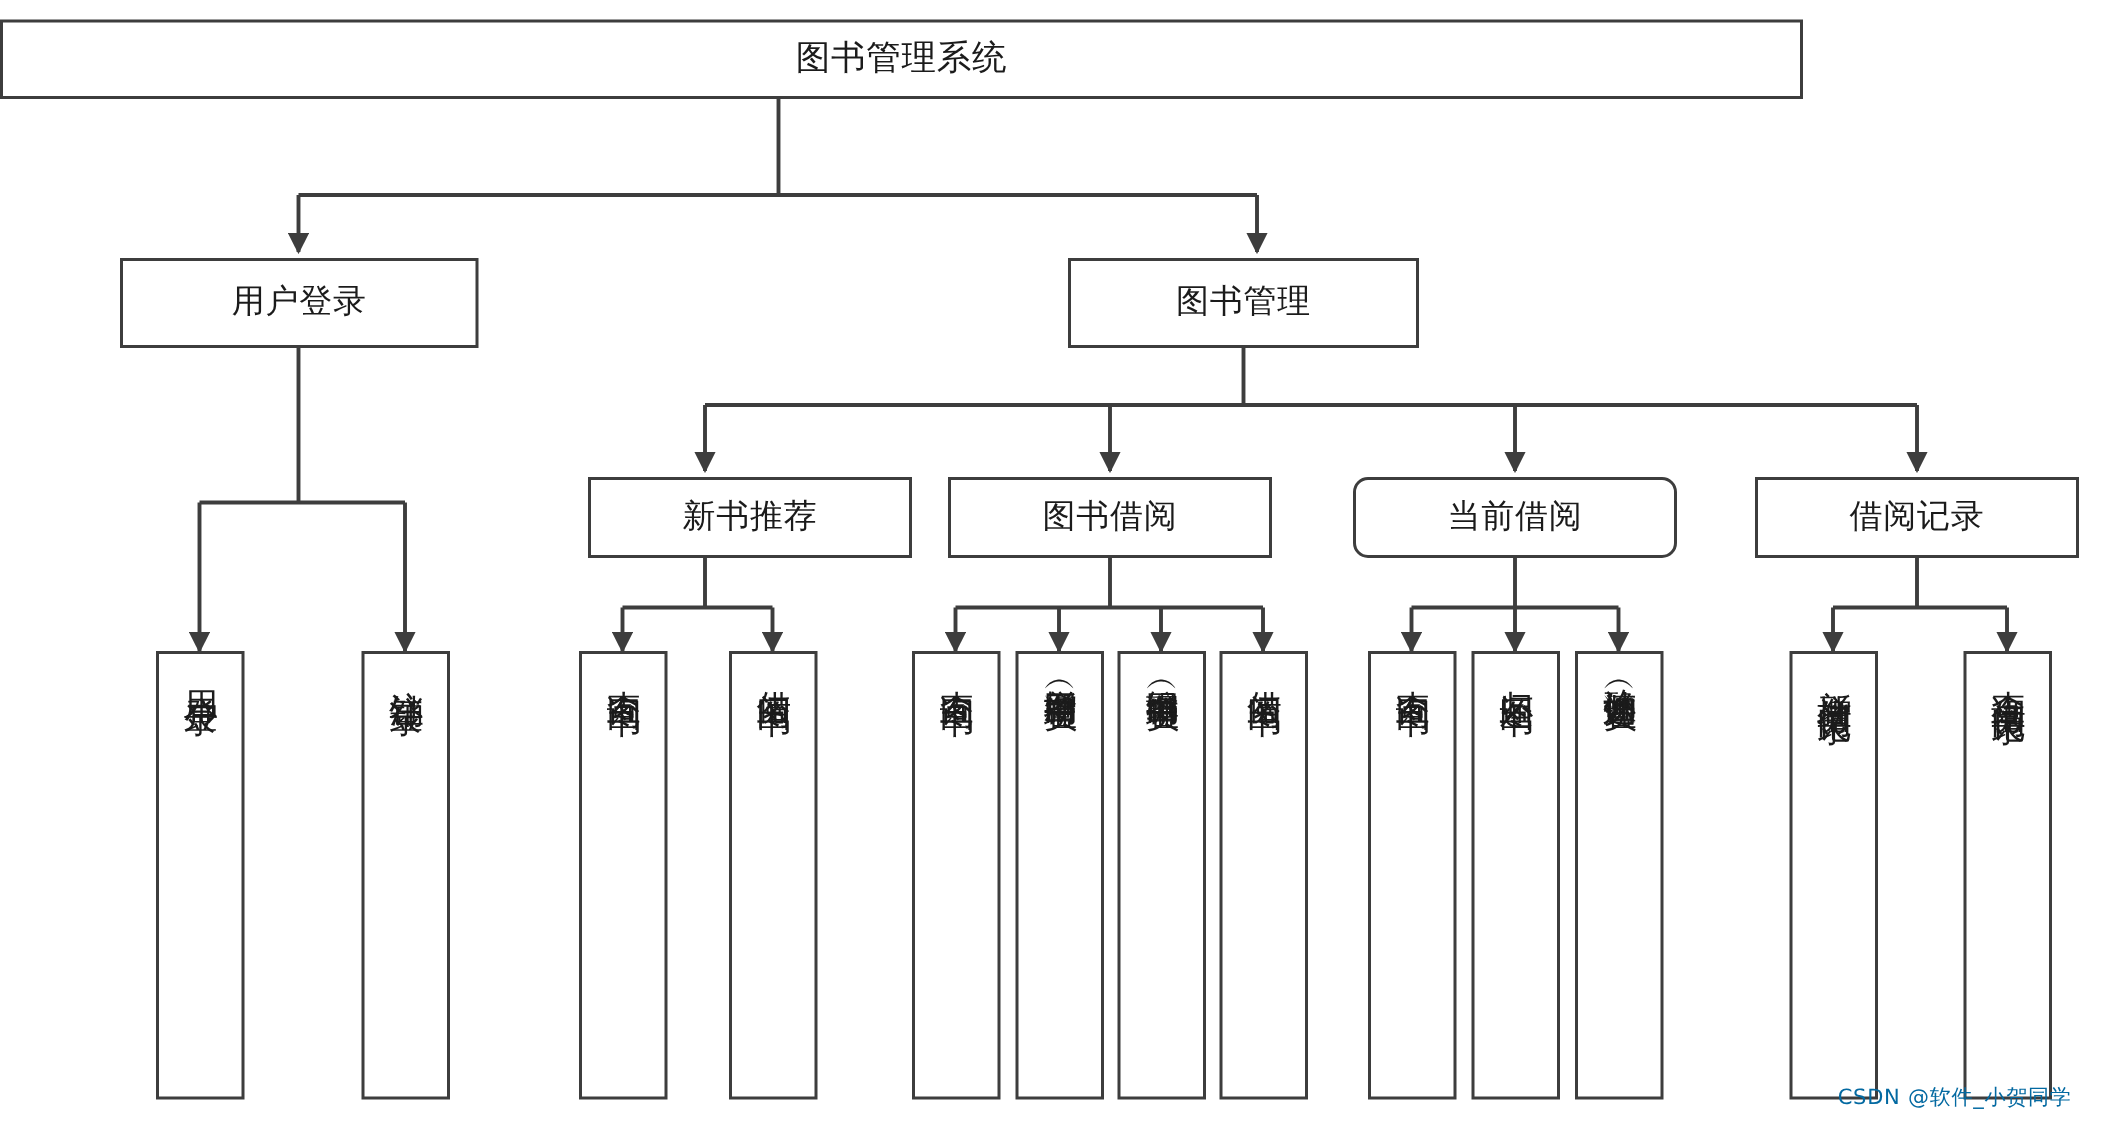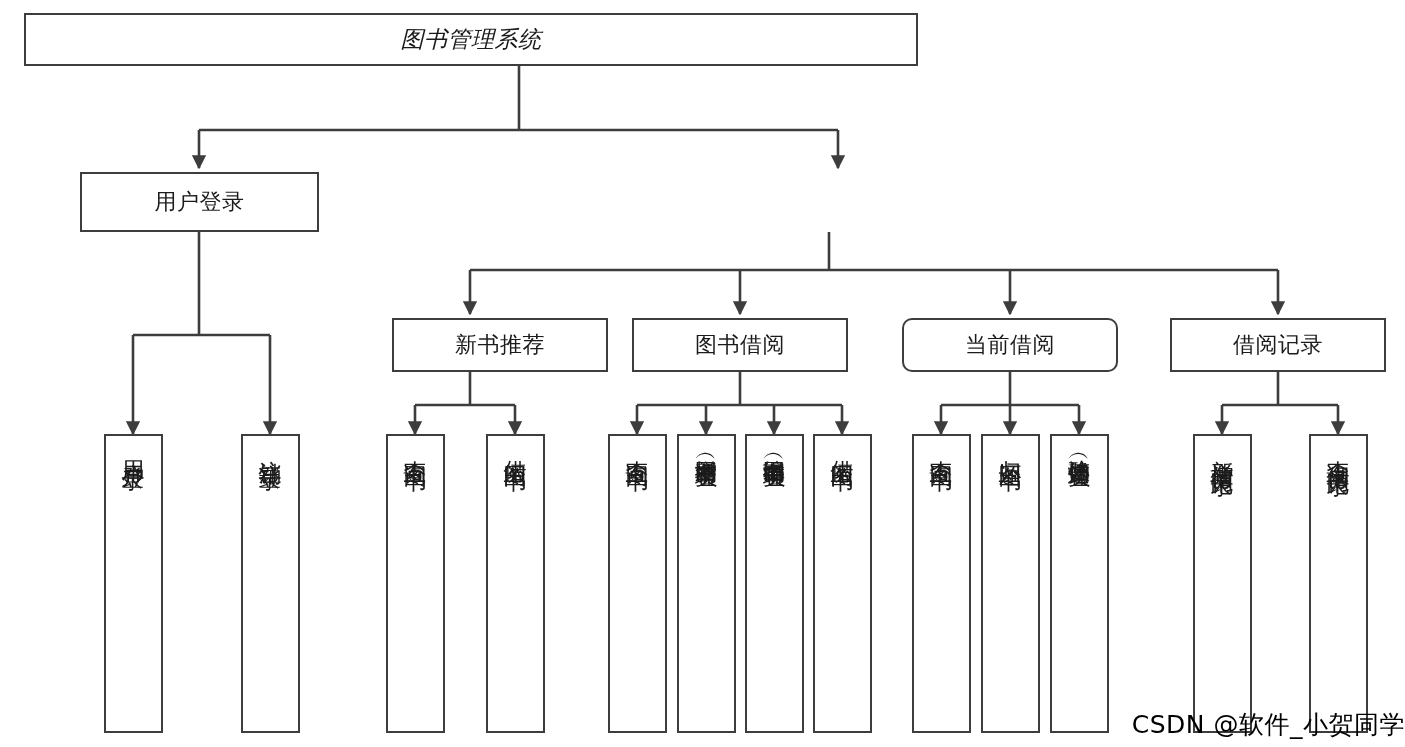--- a/index.html
+++ b/index.html
@@ -61,24 +61,24 @@
     line-height: 1.05;
     letter-spacing: 3px;
     white-space: nowrap;
   }
   .node.vert.tall .lbl {
     font-size: 22px;
     letter-spacing: 1px;
   }
   #watermark {
     position: absolute;
-    right: 0;
+    right: 24px;
     bottom: 6px;
-    font-size: 25px;
-    color: #000000;
+    font-size: 14px;
+    color: #0369a1;
     letter-spacing: 0.5px;
     z-index: 5;
     white-space: nowrap;
   }
 </style>
 </head>
 <body>
 
 <div id="canvas">
 
@@ -125,27 +125,30 @@
       <path d="M 1010 405 L 1010 434" marker-end="url(#arrow)"></path>
       <path d="M 1079 405 L 1079 434" marker-end="url(#arrow)"></path>
 
       <path d="M 1278 372 L 1278 405"></path>
       <path d="M 1222 405 L 1338 405"></path>
       <path d="M 1222 405 L 1222 434" marker-end="url(#arrow)"></path>
       <path d="M 1338 405 L 1338 434" marker-end="url(#arrow)"></path>
     </g>
   </svg>
 
-  <div class="node horiz root" style="left:24px; top:13px; width:894px; height:53px;font-style:italic;">
+  <div class="node horiz root" style="left:0; top:13px; width:1202px; height:53px;">
     <span class="lbl">图书管理系统</span>
   </div>
 
   <div class="node horiz" style="left:80px; top:172px; width:239px; height:60px;">
     <span class="lbl">用户登录</span>
   </div>
+  <div class="node horiz" style="left:712px; top:172px; width:234px; height:60px;">
+    <span class="lbl">图书管理</span>
+  </div>
 
   <div class="node horiz" style="left:362px; top:318px; width:216px; height:54px;margin-left:30px;">
     <span class="lbl">新书推荐</span>
   </div>
   <div class="node horiz" style="left:632px; top:318px; width:216px; height:54px;text-align:center;">
     <span class="lbl">图书借阅</span>
   </div>
   <div class="node horiz" style="left:902px; top:318px; width:216px; height:54px;border-radius:10px;">
     <span class="lbl">当前借阅</span>
   </div>

